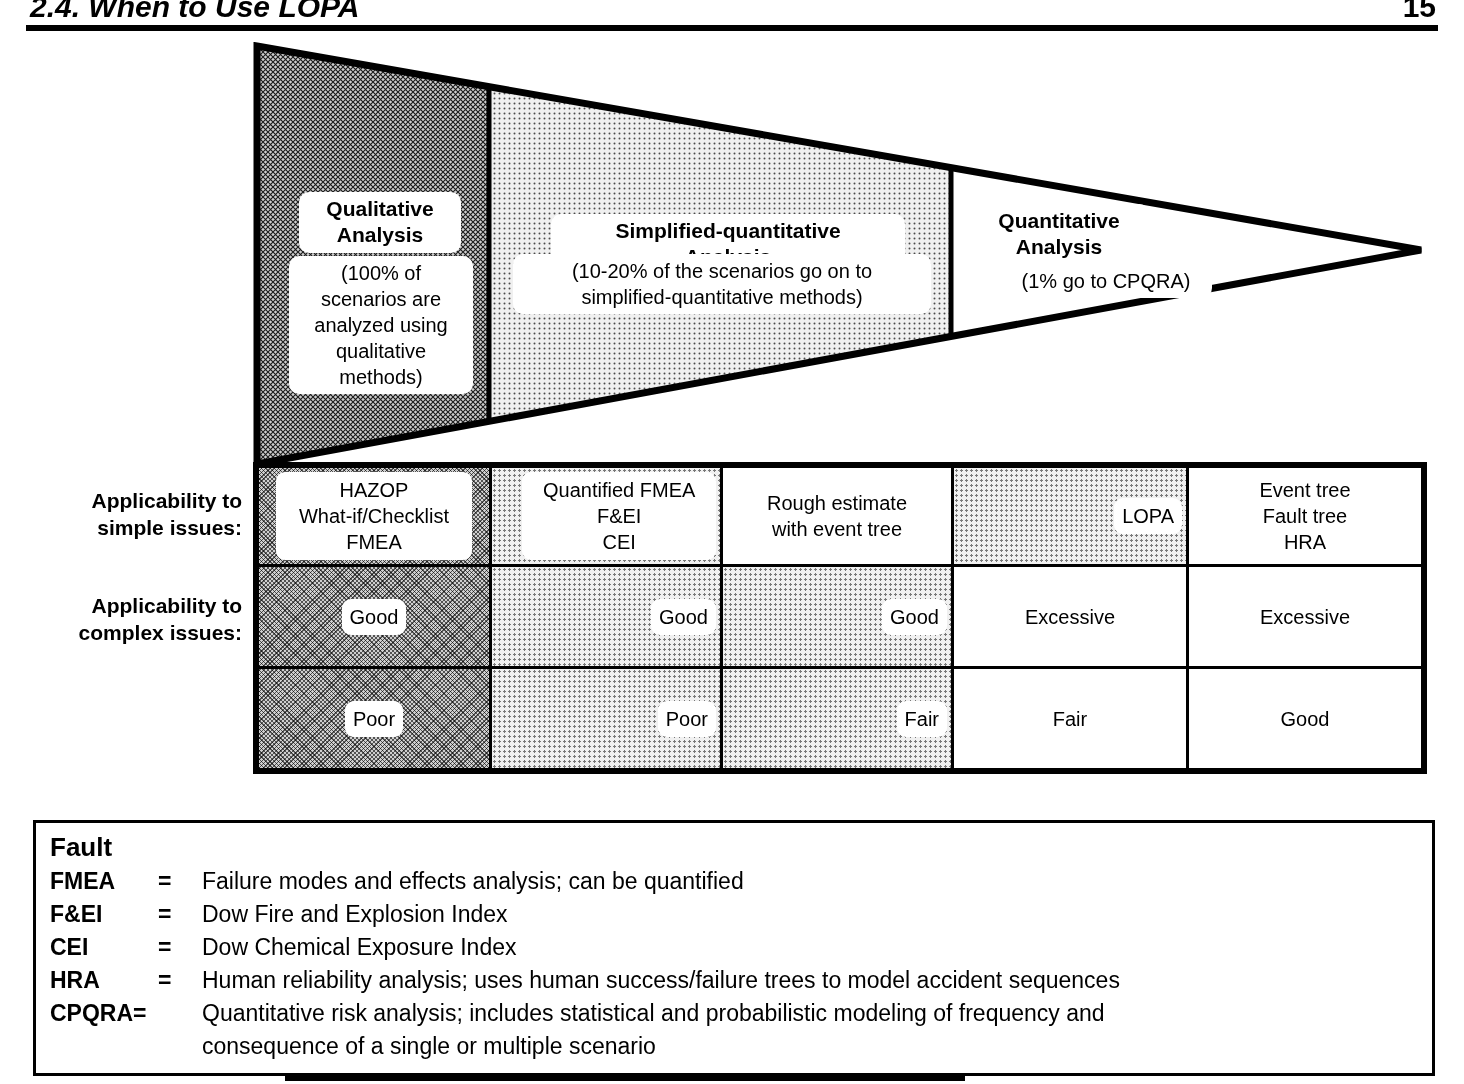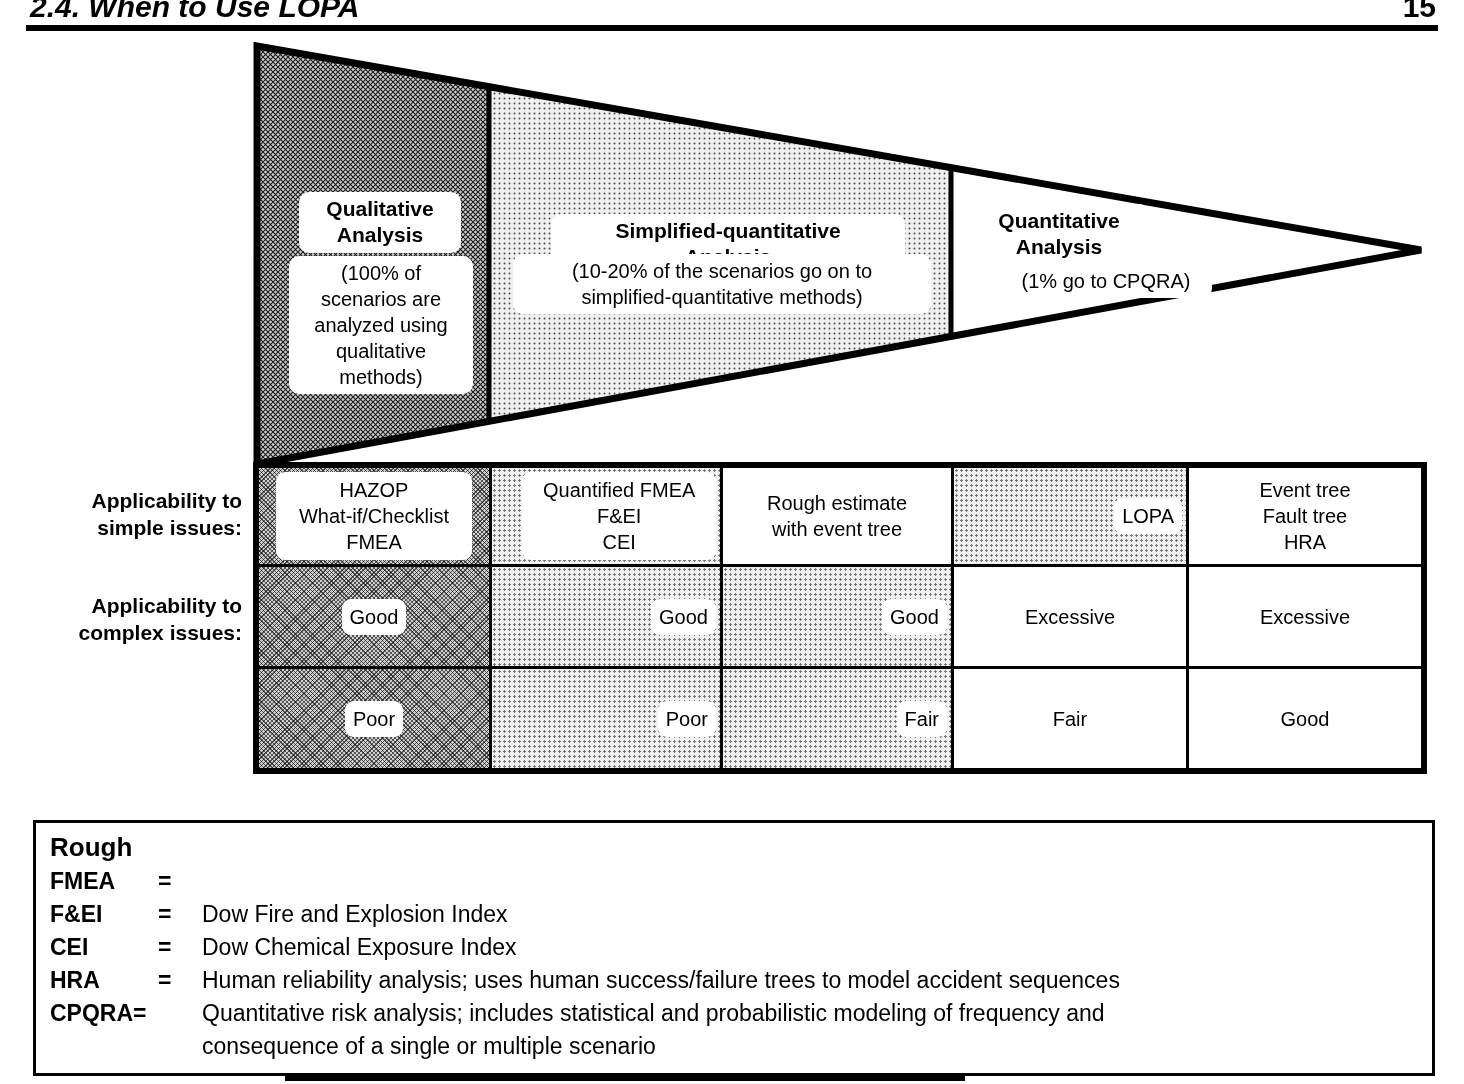--- a/index.html
+++ b/index.html
@@ -160,24 +160,25 @@
     </div>
     <div class="cell bg-white">
       <span>Fair</span>
     </div>
     <div class="cell bg-white">
       <span>Good</span>
     </div>
   </div>
 
   <div class="legend">
-    <div class="legend-title">Rough</div>
+    <div class="legend-title">Fault</div>
     <div class="lrow">
       <span class="lterm">FMEA</span>
       <span class="leq">=</span>
+      <span class="ldef pre">Failure modes and effects analysis; can be quantified</span>
     </div>
     <div class="lrow">
       <span class="lterm">F&amp;EI</span>
       <span class="leq">=</span>
       <span class="ldef pre">Dow Fire and Explosion Index</span>
     </div>
     <div class="lrow">
       <span class="lterm">CEI</span>
       <span class="leq">=</span>
       <span class="ldef pre">Dow Chemical Exposure Index</span>

